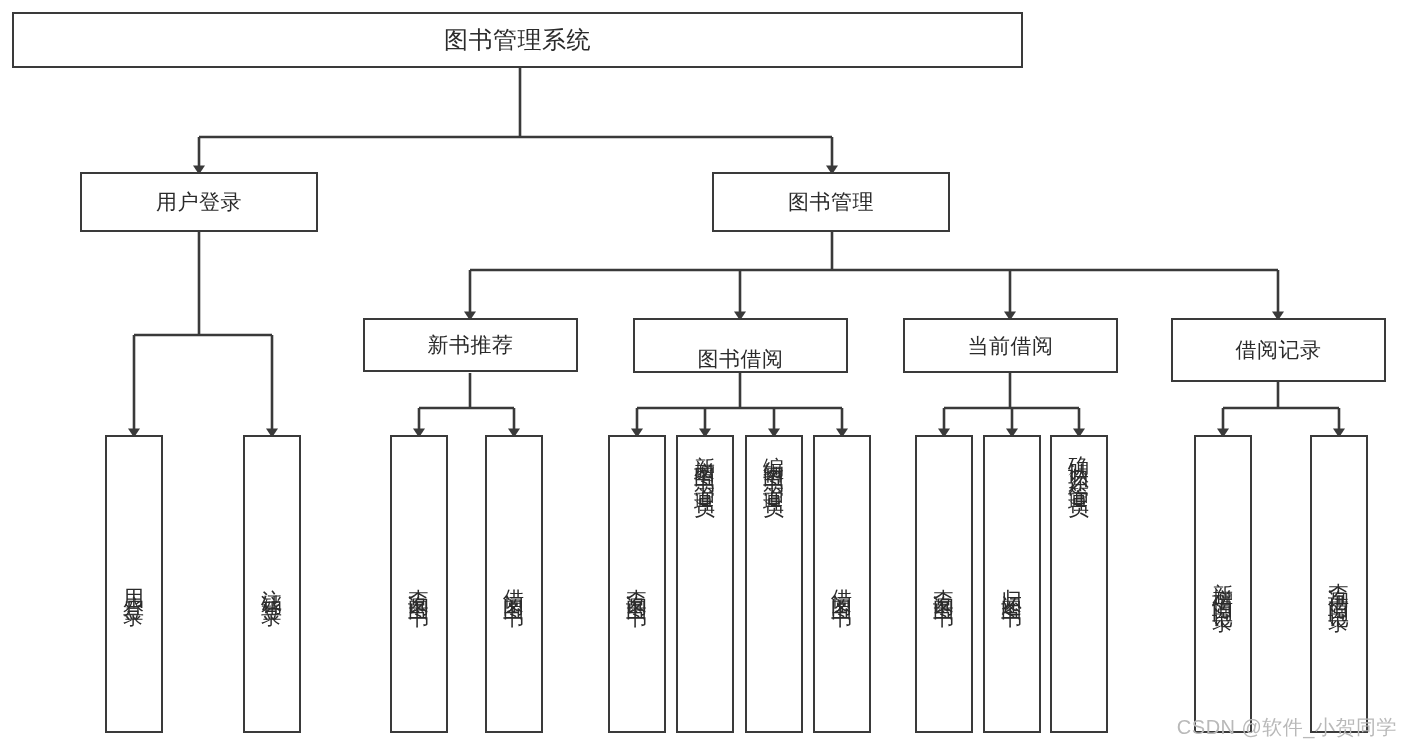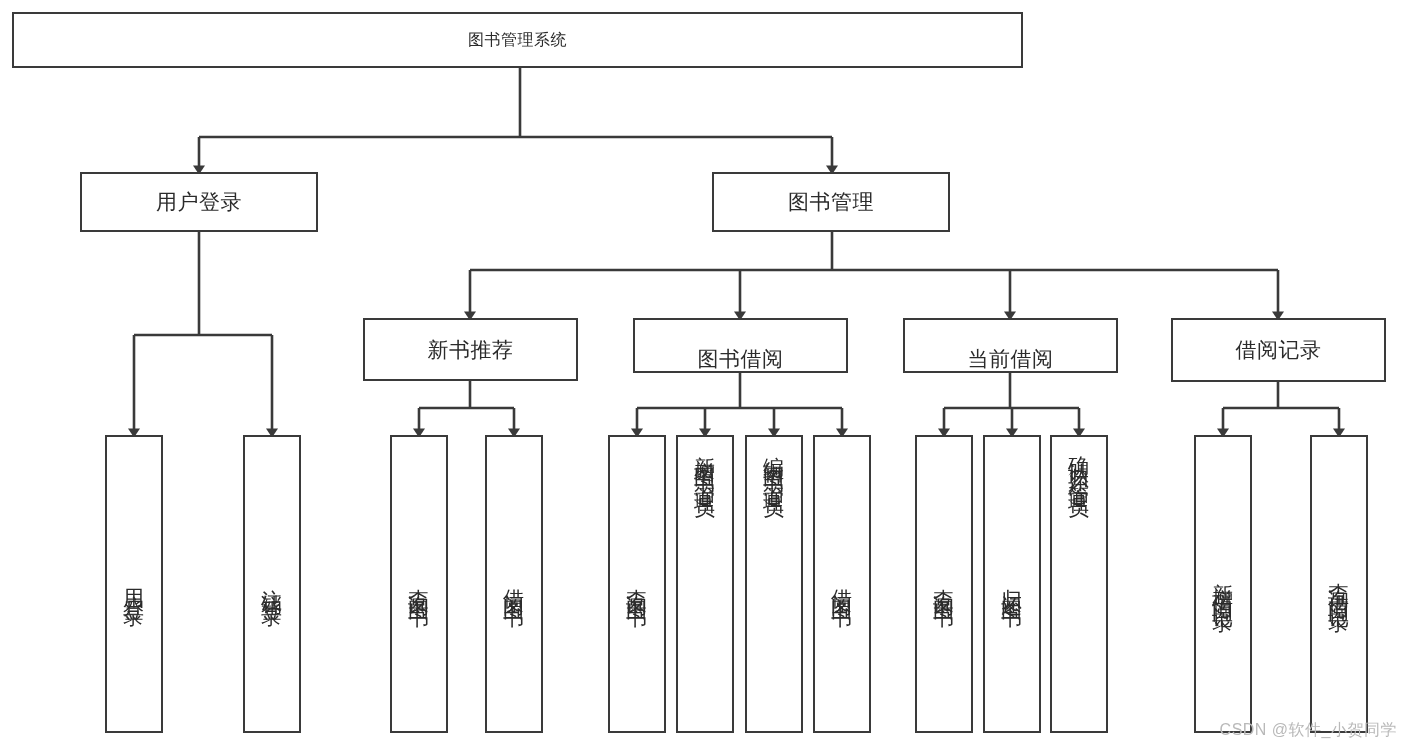--- a/index.html
+++ b/index.html
@@ -20,21 +20,21 @@
     align-items:center;
     justify-content:center;
     color:#2b2b2b;
   }
   .node .label{
     font-size:21px;
     line-height:1.12;
     letter-spacing:0.5px;
     white-space:nowrap;
   }
-  .node.root .label{font-size:16px;}
+  .node.root .label{font-size:24px;}
   .node.l1 .label{font-size:21px;}
   .node.l2 .label{font-size:21px;}
 
   
   .node.leaf{
     align-items:flex-start;
     justify-content:center;
     padding-top:2px;
   }
   .node.leaf .label{
@@ -44,21 +44,21 @@
     line-height:1.0;
     letter-spacing:6px;
     white-space:nowrap;
     display:block;
   }
   .node.leaf.centered{align-items:center;padding-top:0;}
 
   #watermark{
     position:absolute;
     right:8px;bottom:6px;
-    font-size:16px;
+    font-size:20px;
     color:#b9b9b9;
     letter-spacing:0.5px;
     white-space:nowrap;
     pointer-events:none;
   }
 </style>
 </head>
 <body>
 
 <div id="diagram-root">
@@ -119,27 +119,27 @@
     <span class="label">图书管理系统</span>
   </div>
 
   <div class="node l1" style="left:80px;top:172px;width:238px;height:60px;">
     <span class="label">用户登录</span>
   </div>
   <div class="node l1" style="left:712px;top:172px;width:238px;height:60px;text-align:center;">
     <span class="label">图书管理</span>
   </div>
 
-  <div class="node l2" style="left:363px;top:318px;width:215px;height:63px;">
+  <div class="node l2" style="left:363px;top:318px;width:215px;height:54px;">
     <span class="label">新书推荐</span>
   </div>
   <div class="node l2" style="left:633px;top:318px;width:215px;height:55px;align-items:flex-end;">
     <span class="label">图书借阅</span>
   </div>
-  <div class="node l2" style="left:903px;top:318px;width:215px;height:55px;align-items:flex-end;">
+  <div class="node l2" style="left:903px;top:318px;width:215px;height:55px;">
     <span class="label">当前借阅</span>
   </div>
   <div class="node l2" style="left:1171px;top:318px;width:215px;height:64px;">
     <span class="label">借阅记录</span>
   </div>
 
   <div class="node leaf centered" style="left:105px;top:435px;width:58px;height:298px;">
     <span class="label">用户登录</span>
   </div>
   <div class="node leaf centered" style="left:243px;top:435px;width:58px;height:298px;">

